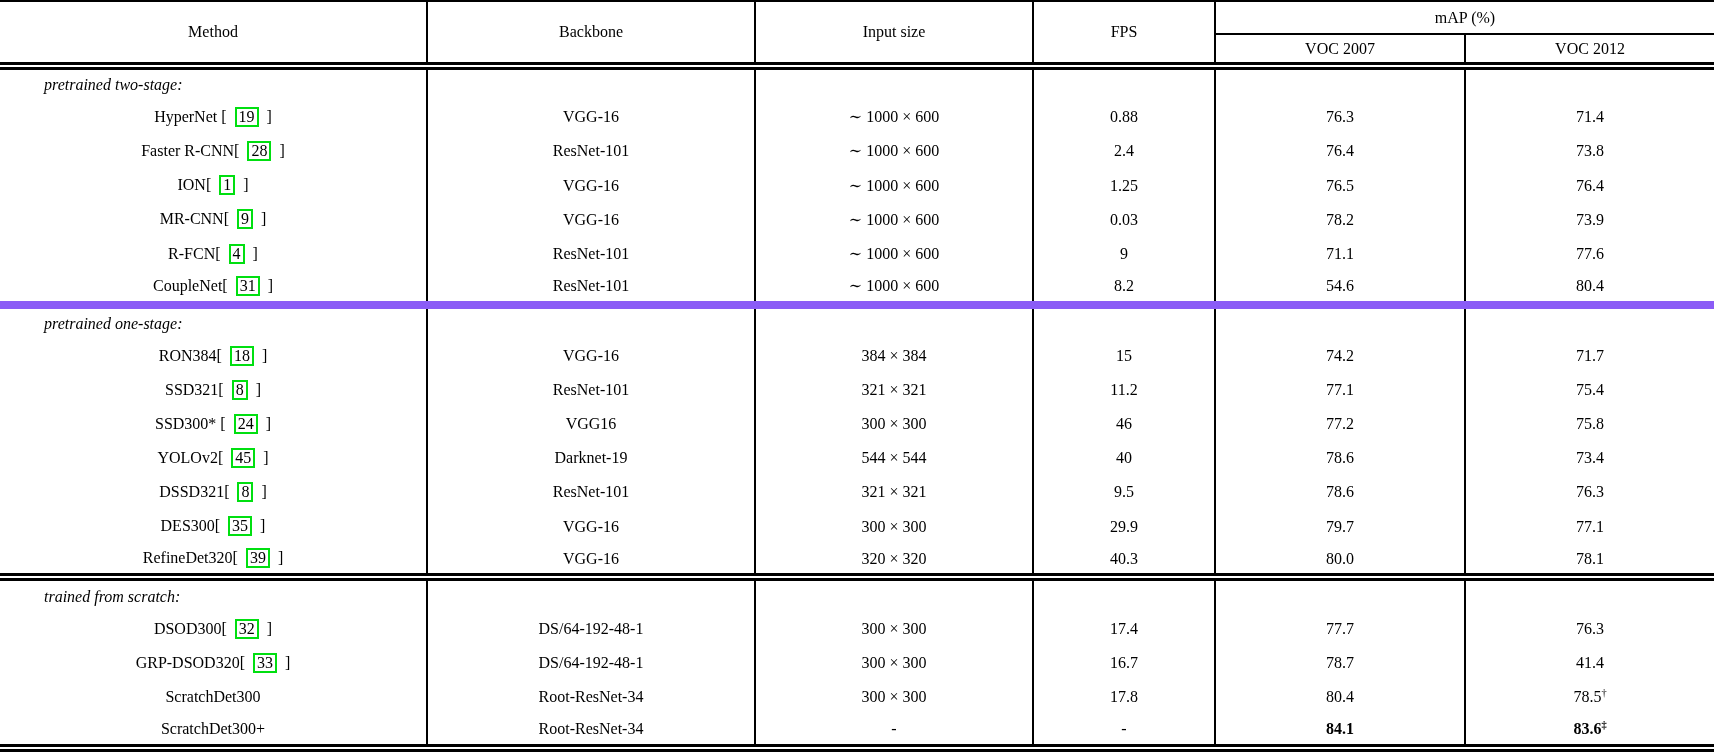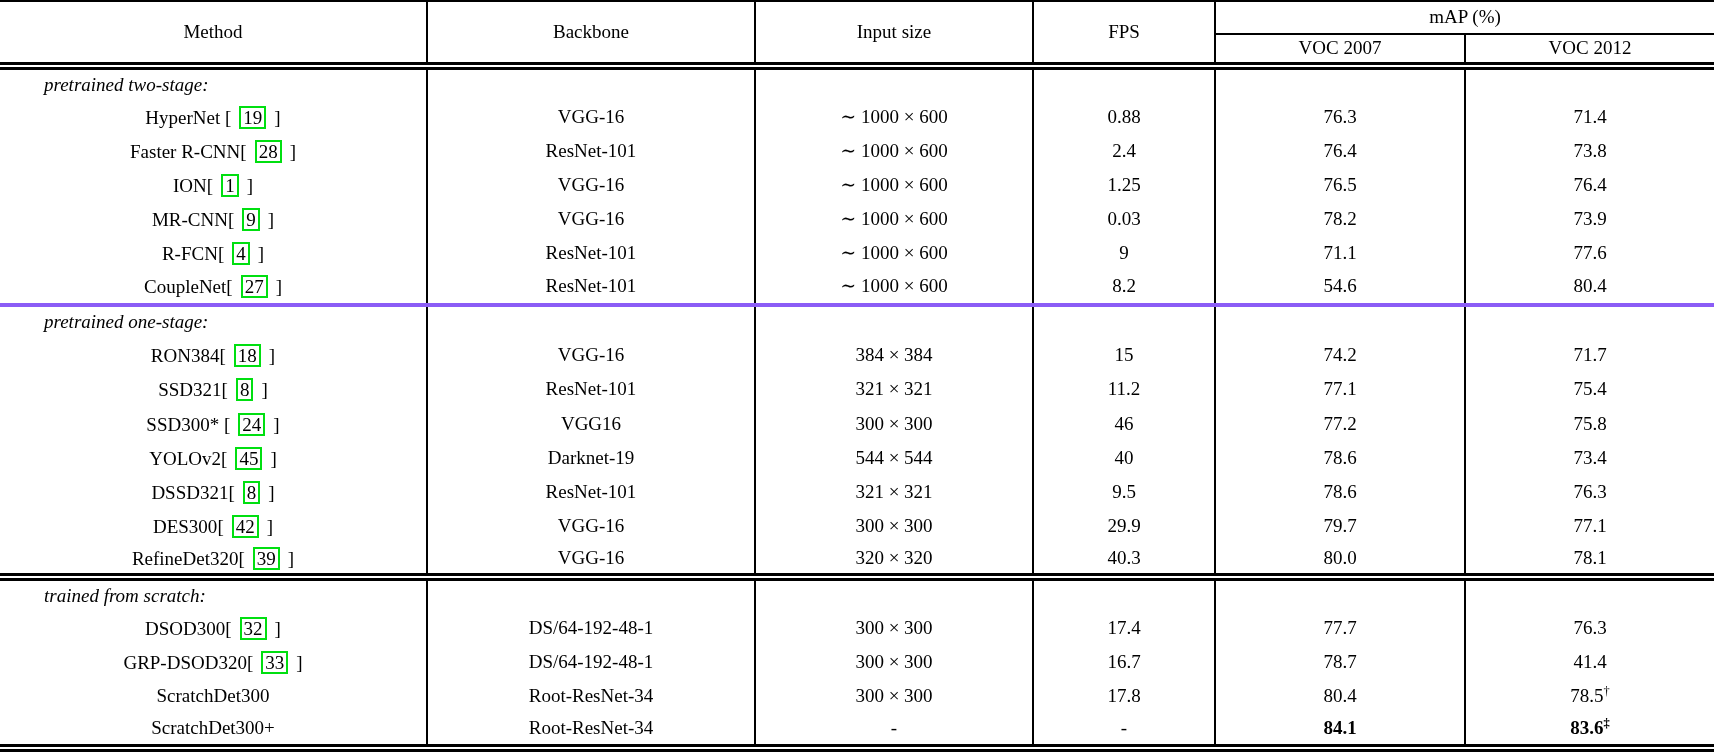--- a/index.html
+++ b/index.html
@@ -13,40 +13,40 @@
     font-family: "Liberation Serif", "DejaVu Serif", serif;
     color: #000000;
   }
   table.results {
     width: 1714px;
     height: 752px;
     table-layout: fixed;
     border-collapse: collapse;
     border-top: 2px solid #000;
     border-bottom: 8px double #000;
-    font-size: 19px;
+    font-size: 16px;
     line-height: 1.1;
   }
   th, td {
     padding: 0;
     margin: 0;
     text-align: center;
     vertical-align: middle;
     font-weight: normal;
     white-space: nowrap;
     overflow: hidden;
   }
   
   thead th.vline, td.vline { border-left: 2px solid #000; }
   
   thead { border-bottom: 8px double #000; }
   
   th.map-span { border-bottom: 2px solid #000; }
   
-  tbody.rule-single { border-top: 4px solid #8b5cf6; }
+  tbody.rule-single { border-top: 8px solid #8b5cf6; }
   tbody.rule-double { border-top: 8px double #000; }
   tr.hrow1 { height: 33px; }
   tr.hrow2 { height: 32px; }
   tr.drow  { height: 33px; }
   td.section-label {
     text-align: left;
     padding-left: 44px;
     font-style: italic;
   }
   span.cite-box {
@@ -132,21 +132,21 @@
       </tr>
       <tr class="drow">
         <td><span>R-FCN</span>[<span class="cite-box">4</span>]</td>
         <td class="vline">ResNet-101</td>
         <td class="vline">∼ 1000 × 600</td>
         <td class="vline">9</td>
         <td class="vline">71.1</td>
         <td class="vline">77.6</td>
       </tr>
       <tr class="drow">
-        <td><span>CoupleNet</span>[<span class="cite-box">27</span>]</td>
+        <td><span>CoupleNet</span>[<span class="cite-box">31</span>]</td>
         <td class="vline">ResNet-101</td>
         <td class="vline">∼ 1000 × 600</td>
         <td class="vline">8.2</td>
         <td class="vline">54.6</td>
         <td class="vline">80.4</td>
       </tr>
     </tbody>
     <tbody class="rule-single">
       <tr class="drow">
         <td class="section-label">pretrained one-stage:</td>
@@ -190,21 +190,21 @@
       </tr>
       <tr class="drow">
         <td><span>DSSD321</span>[<span class="cite-box">8</span>]</td>
         <td class="vline">ResNet-101</td>
         <td class="vline">321 × 321</td>
         <td class="vline">9.5</td>
         <td class="vline">78.6</td>
         <td class="vline">76.3</td>
       </tr>
       <tr class="drow">
-        <td><span>DES300</span>[<span class="cite-box">42</span>]</td>
+        <td><span>DES300</span>[<span class="cite-box">35</span>]</td>
         <td class="vline">VGG-16</td>
         <td class="vline">300 × 300</td>
         <td class="vline">29.9</td>
         <td class="vline">79.7</td>
         <td class="vline">77.1</td>
       </tr>
       <tr class="drow">
         <td><span>RefineDet320</span>[<span class="cite-box">39</span>]</td>
         <td class="vline">VGG-16</td>
         <td class="vline">320 × 320</td>

